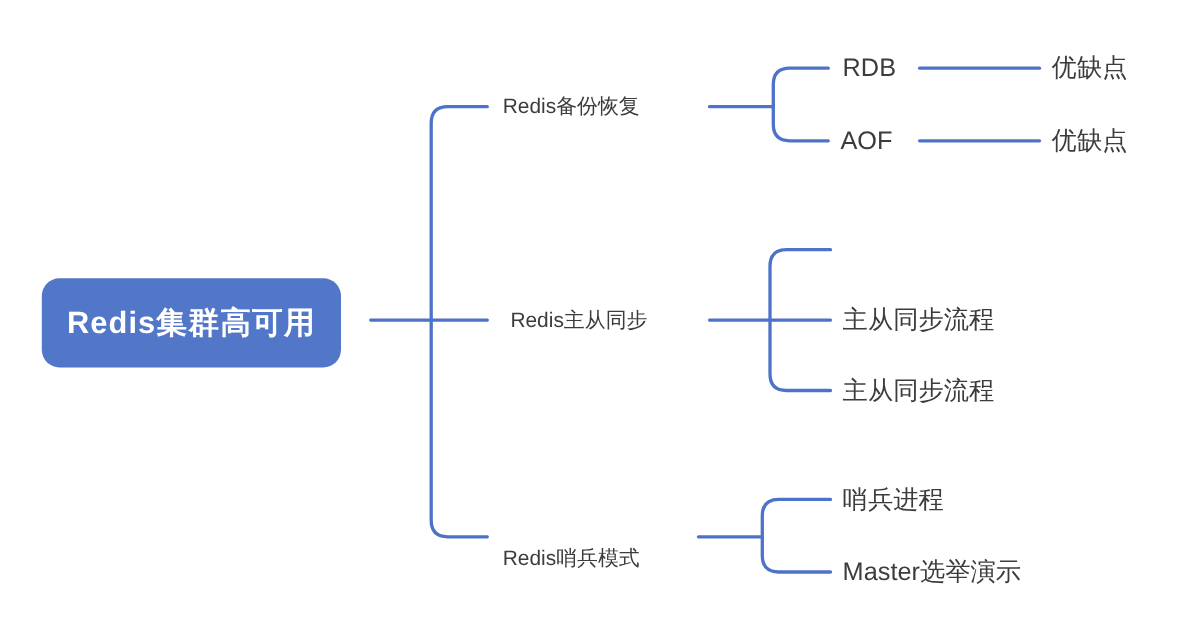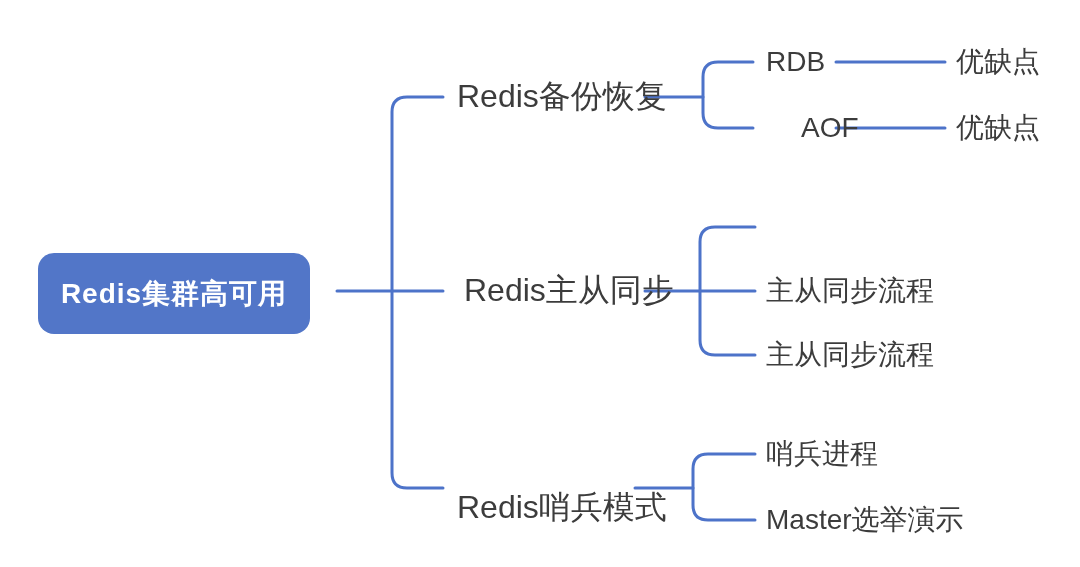--- a/index.html
+++ b/index.html
@@ -41,22 +41,22 @@
     letter-spacing:1px;
     cursor:default;
   }
   .node-label{
     position:absolute;
     transform:translateY(-50%);
     white-space:nowrap;
     color:var(--text-color);
     cursor:default;
   }
-  .lvl1{font-size:32px;}
-  .lvl2{font-size:28px;}
+  .lvl1{font-size:19px;}
+  .lvl2{font-size:23px;}
 </style>
 </head>
 <body>
 
 <div class="canvas">
 
   <svg class="connectors" viewBox="0 0 1080 567" xmlns="http://www.w3.org/2000/svg">
 
     <path class="connector" d="M 337 291 L 443 291"></path>
 
@@ -75,21 +75,21 @@
   </svg>
 
   <div class="root-node">Redis集群高可用</div>
 
   <div class="node-label lvl1" style="left:457px;top:97px;">Redis备份恢复</div>
   <div class="node-label lvl1" style="left:464px;top:291px;">Redis主从同步</div>
   <div class="node-label lvl1" style="left:457px;top:488px;margin-top:20px;">Redis哨兵模式</div>
 
   <div class="node-label lvl2" style="left:766px;top:62px;">RDB</div>
   <div class="node-label lvl2" style="left:956px;top:62px;">优缺点</div>
-  <div class="node-label lvl2" style="left:801px;top:128px;text-align:right;">AOF</div>
+  <div class="node-label lvl2" style="left:764px;top:128px;text-align:right;">AOF</div>
   <div class="node-label lvl2" style="left:956px;top:128px;">优缺点</div>
 
   <div class="node-label lvl2" style="left:766px;top:291px;">主从同步流程</div>
   <div class="node-label lvl2" style="left:766px;top:355px;">主从同步流程</div>
 
   <div class="node-label lvl2" style="left:766px;top:454px;">哨兵进程</div>
   <div class="node-label lvl2" style="left:766px;top:520px;">Master选举演示</div>
 
 </div>
 

